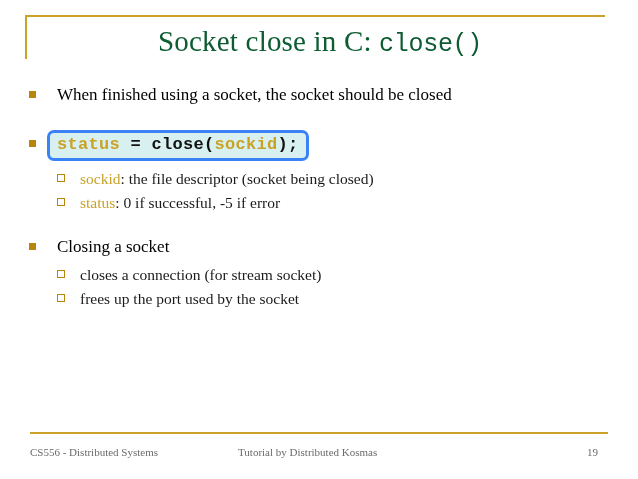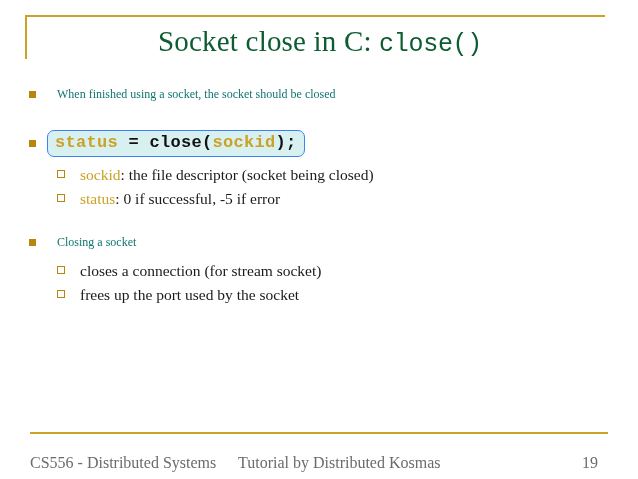--- a/index.html
+++ b/index.html
@@ -69,23 +69,23 @@
     position: absolute;
     left: 0;
     top: 82px;
     width: 638px;
   }
 
   .bullet-l1 {
     position: relative;
     padding-left: 57px;
     margin-bottom: 4px;
-    font-size: 12px;
+    font-size: 17px;
     line-height: 25px;
-    color: #0f766e;
+    color: #000000;
   }
   .bullet-l1 > .marker-sq {
     position: absolute;
     left: 29px;
     top: 9px;
     width: 7px;
     height: 7px;
     background: #b8860b;
   }
 
@@ -122,21 +122,21 @@
     position: absolute;
     left: 29px;
     top: 10px;
     width: 7px;
     height: 7px;
     background: #b8860b;
   }
   .code-box {
     display: inline-block;
     background: #d9f0f0;
-    border: 1px solid #3b82f6;
+    border: 3px solid #3b82f6;
     border-radius: 7px;
     padding: 1px 7px 2px 7px;
     font-family: "Liberation Mono", monospace;
     font-weight: bold;
     font-size: 17px;
     line-height: 22px;
     color: #111111;
     white-space: nowrap;
     letter-spacing: 0.3px;
   }
@@ -149,24 +149,24 @@
     position: absolute;
     left: 30px;
     top: 432px;
     width: 578px;
     height: 1.6px;
     background: #c9a227;
   }
   .footer {
     position: absolute;
     left: 30px;
-    top: 454px;
+    top: 443px;
     width: 578px;
     height: 18px;
-    font-size: 16px;
+    font-size: 11px;
     line-height: 18px;
     color: #6b6b6b;
   }
   .footer-left {
     position: absolute;
     left: 0;
     top: 0;
   }
   .footer-center {
     position: absolute;

